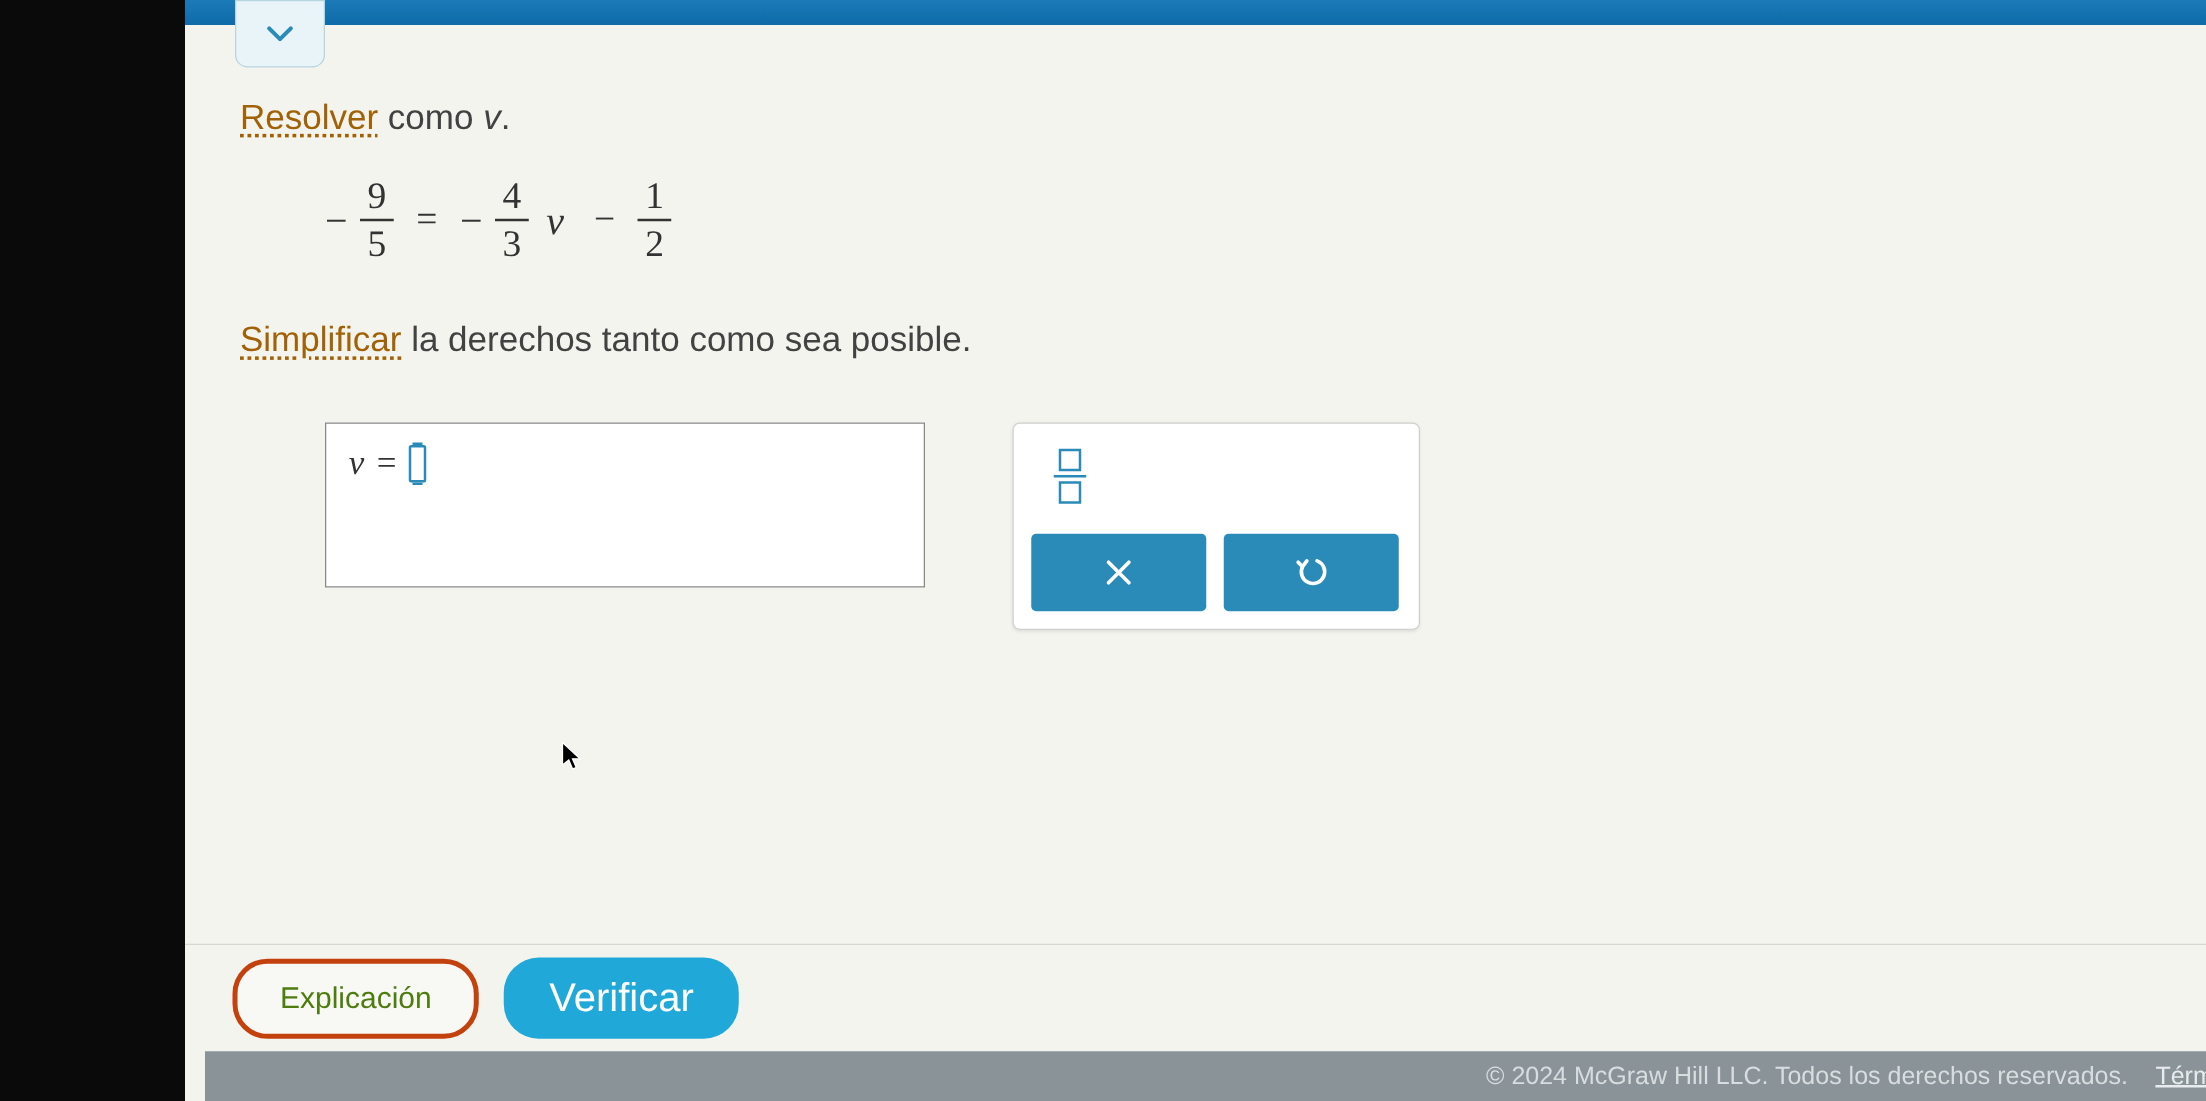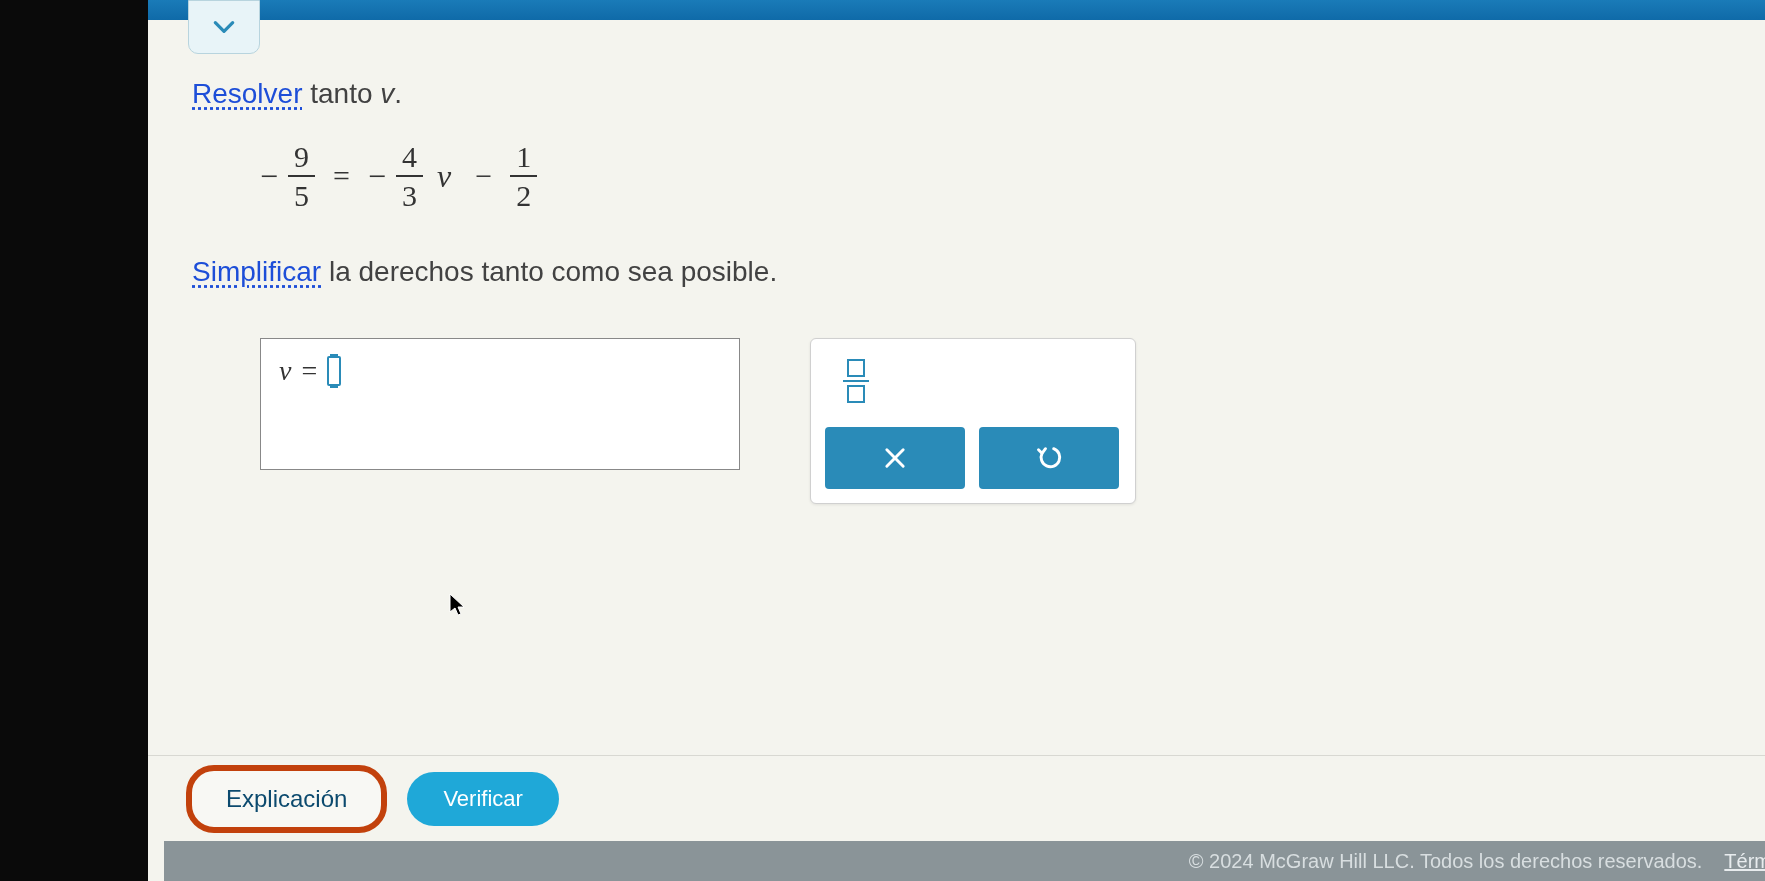--- a/index.html
+++ b/index.html
@@ -53,21 +53,21 @@
       left: 44px;
       top: 58px;
       width: 1500px;
     }
     .instruction1 {
       font-size: 28px;
       color: #424242;
       margin-bottom: 30px;
     }
     .link-underline {
-      color: #1d4ed8;
+      color: #a16207;
       text-decoration: underline dotted;
       text-underline-offset: 4px;
     }
     .var-italic { font-style: italic; }
     .equation {
       font-size: 32px;
       color: #333;
       margin-left: 68px;
       margin-bottom: 44px;
       display: flex;
@@ -191,34 +191,34 @@
       width: 100%;
       height: 86px;
       border-top: 1px solid #d8d8d2;
       display: flex;
       align-items: center;
       padding-left: 38px;
       gap: 20px;
     }
     .explain-btn {
       padding: 14px 34px;
-      border: 6px solid #c2410c;
+      border: 4px solid #c2410c;
       background: #f8f8f4;
       border-radius: 28px;
-      color: #0c4a6e;
+      color: #4d7c0f;
       font-size: 24px;
       cursor: pointer;
     }
     .verify-btn {
       padding: 14px 36px;
       border: none;
       background: #1fa8d8;
       border-radius: 28px;
       color: #fff;
-      font-size: 22px;
+      font-size: 32px;
       font-weight: 500;
       cursor: pointer;
     }
     .copyright-bar {
       position: absolute;
       left: 16px;
       bottom: 0;
       width: 100%;
       height: 40px;
       background: #8a9498;
@@ -245,21 +245,21 @@
 
   <div class="chevron-btn">
     <svg viewBox="0 0 24 24">
       <path d="M4 8 L12 16 L20 8" stroke="#2a8bb8" stroke-width="3" fill="none" stroke-linecap="round" stroke-linejoin="round"></path>
     </svg>
   </div>
 
   <div class="question-area">
 
     <div class="instruction1">
-      <span class="link-underline">Resolver</span><span> tanto </span><span class="var-italic">v</span>.
+      <span class="link-underline">Resolver</span><span> como </span><span class="var-italic">v</span>.
     </div>
 
     <div class="equation">
       <span class="neg">−</span>
       <span class="frac">
         <span class="num">9</span>
         <span class="bar"></span>
         <span class="den">5</span>
       </span>
       <span class="eq-op">=</span>

